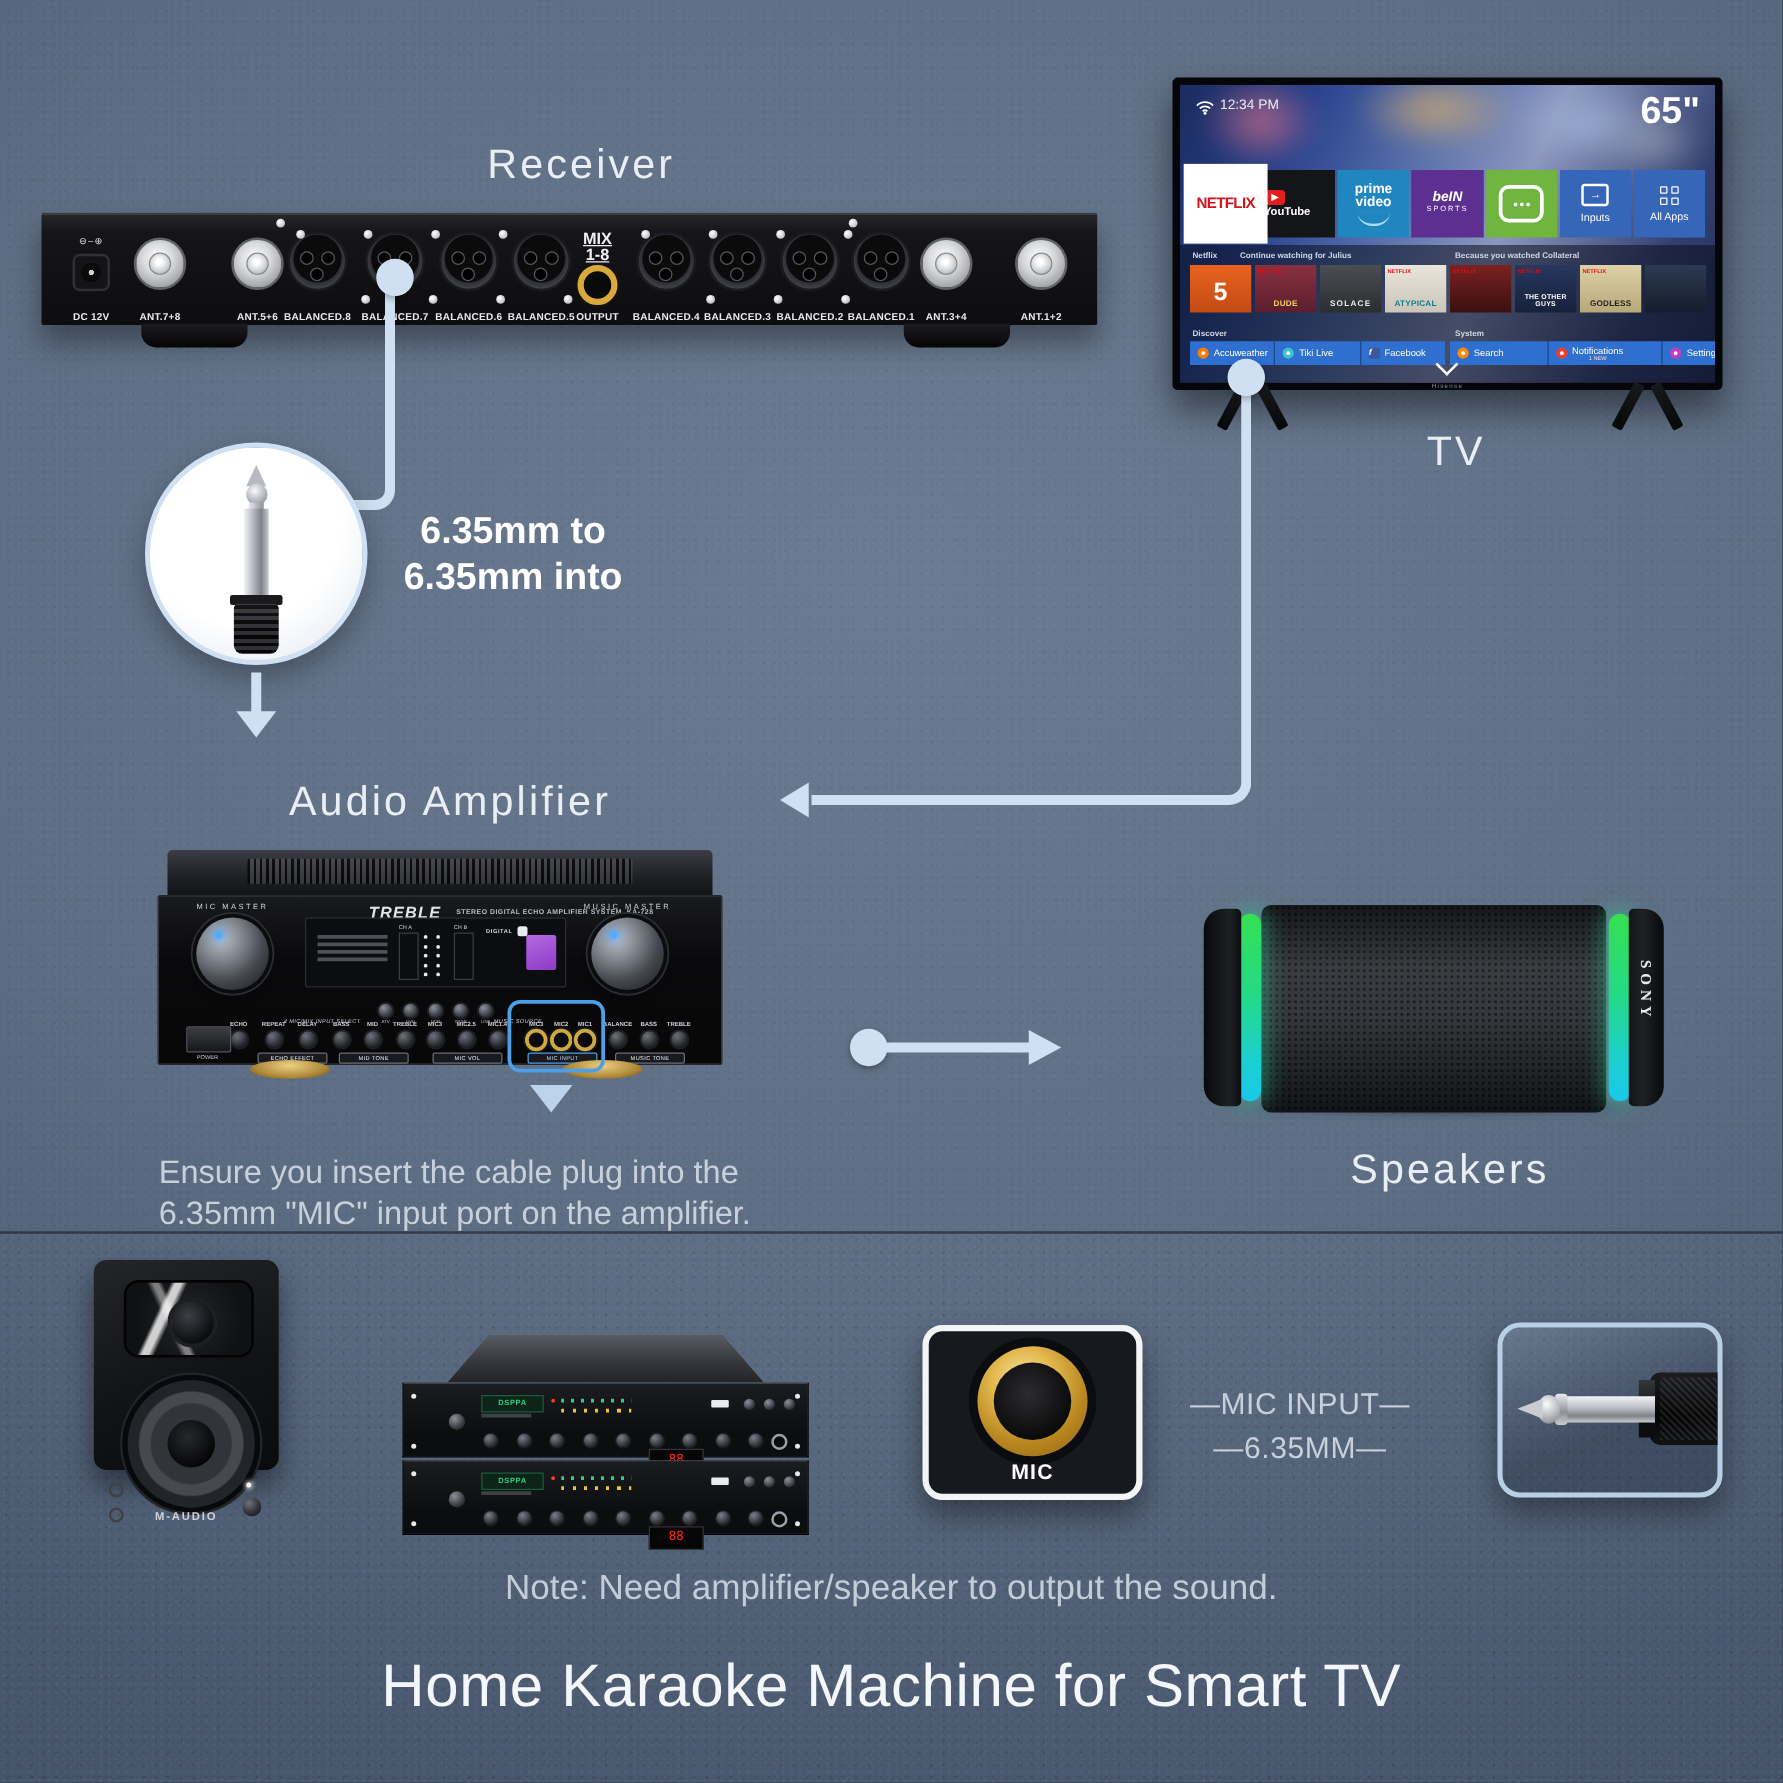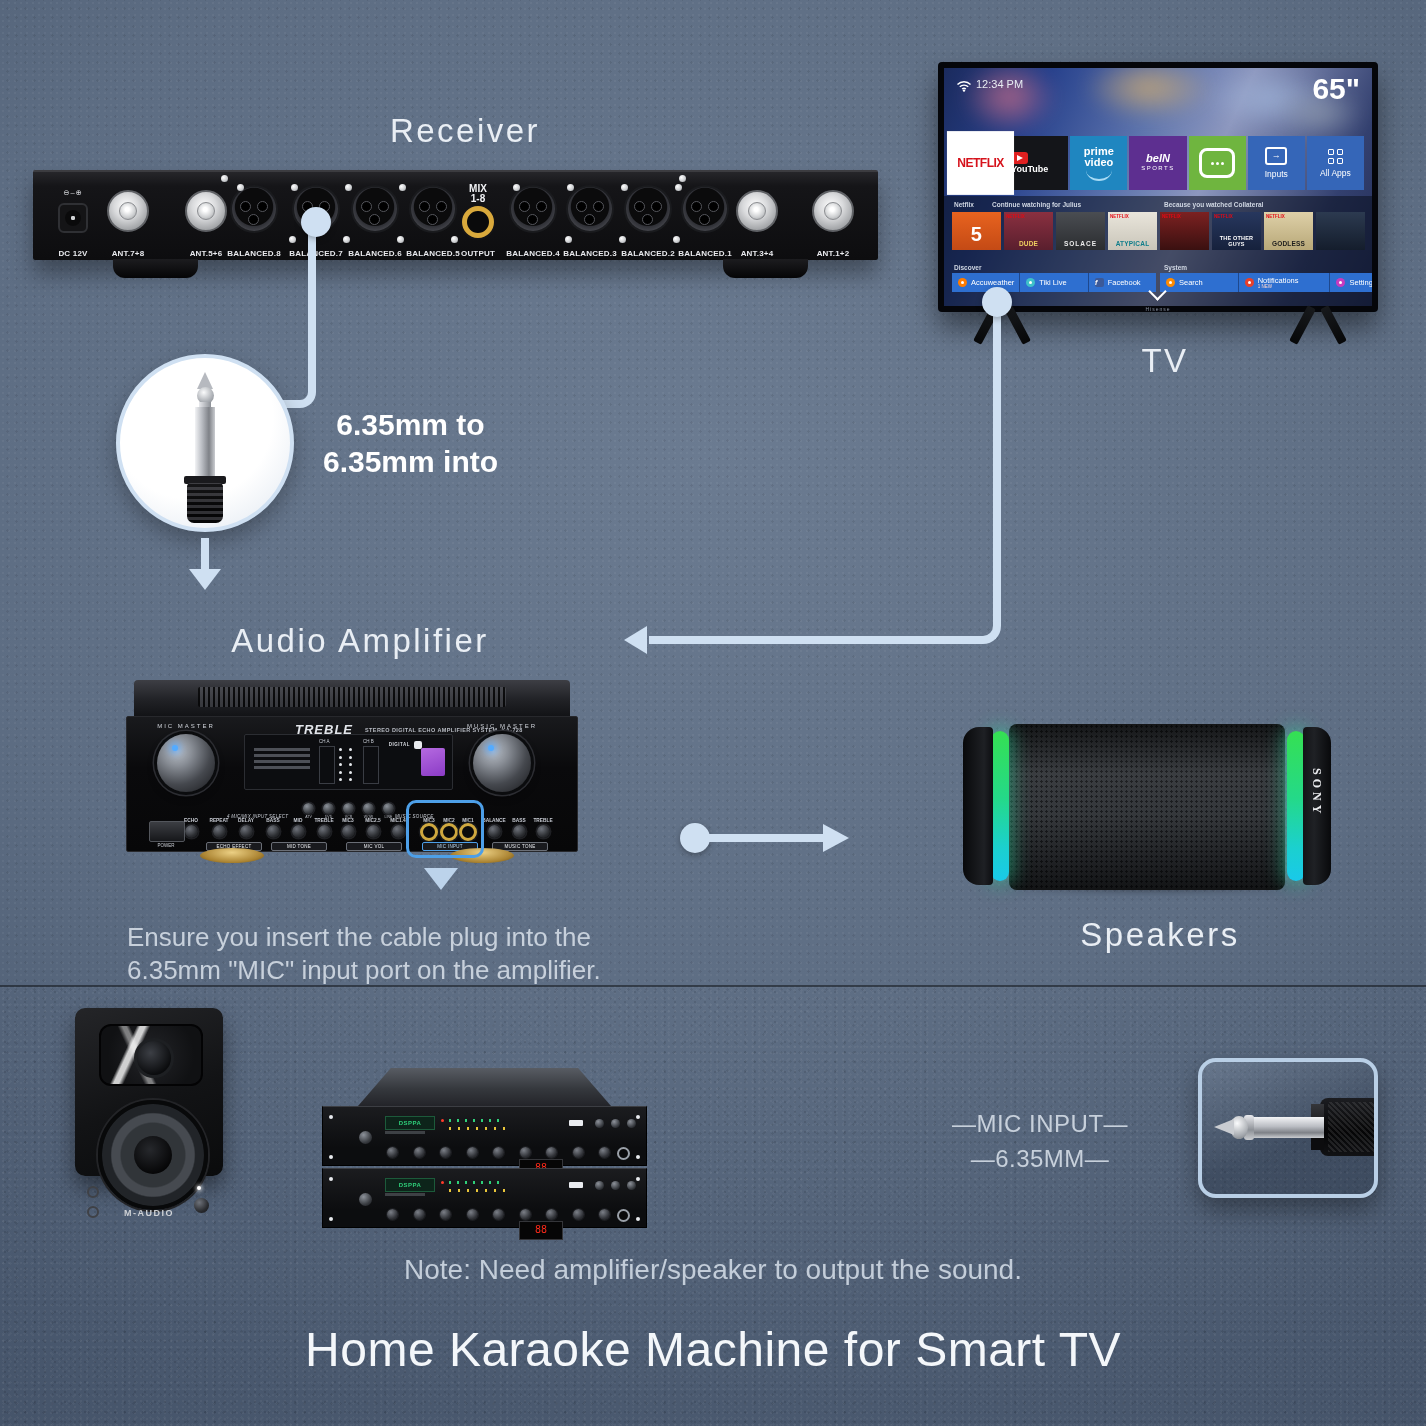--- a/index.html
+++ b/index.html
@@ -40,21 +40,21 @@
   .xlr i:nth-child(2){right:8px;top:14px;}
   .xlr i:nth-child(3){left:50%;margin-left:-6px;bottom:6px;}
   .bnc{width:38px;height:38px;border-radius:50%;margin:6px auto 0;position:relative;border:2px solid #606266;
     background:radial-gradient(circle at 45% 38%, #ffffff 0%, #d9dadc 38%, #a8aaad 70%, #7d7f83 100%);}
   .bnc::after{content:"";position:absolute;inset:10px;border-radius:50%;border:1px solid #8a8c90;
     background:radial-gradient(circle at 45% 40%,#fff 15%,#cdcfd1 60%,#939598 100%);}
   .dc{width:26px;height:26px;margin:6px auto 0;background:#141416;border:2px solid #2f3034;border-radius:6px;position:relative;}
   .dc::after{content:"";position:absolute;inset:5px;border-radius:50%;background:radial-gradient(#cfd1d4 0 18%,#0a0a0b 20%);}
   .polarity{display:block;font-size:7.5px;color:#d8dade;margin-top:4px;letter-spacing:1px;}
   .jack-out{width:22px;height:22px;border-radius:50%;margin:2px auto 0;background:#0a0a0b;border:5px solid #d9a93c;box-shadow:0 0 0 2px #131316;}
-  .mixlab{font-size:10px;font-weight:700;color:#f0f1f4;line-height:1;}
+  .mixlab{font-size:13px;font-weight:700;color:#f0f1f4;line-height:1;text-decoration:underline;}
   .screw{position:absolute;width:7px;height:7px;border-radius:50%;
     background:radial-gradient(circle at 35% 35%,#ffffff,#c9cbce 60%,#8f9194 100%);}
   .cable-dot{position:absolute;width:30px;height:30px;border-radius:50%;background:#cfe0f2;box-shadow:0 2px 6px rgba(0,0,0,.3);}
   .recv-line{position:absolute;left:281px;top:232px;width:35px;height:176px;box-sizing:border-box;
     border-right:8px solid #cfe0f2;border-bottom:8px solid #cfe0f2;border-bottom-right-radius:16px;}
   .tv-line{position:absolute;left:649px;top:300px;width:352px;height:344px;box-sizing:border-box;
     border-right:8px solid #cfe0f2;border-bottom:8px solid #cfe0f2;border-bottom-right-radius:18px;}
   .tri{position:absolute;width:0;height:0;}
   .vline{position:absolute;background:#cfe0f2;}
   
@@ -502,21 +502,21 @@
           </div>
         <div class="cell" style="flex:1;">
             <i class="mini" style="background:#3fc1c9;"></i>
             <span>Tiki Live</span>
           </div>
         <div class="cell" style="flex:1;border-right:none;">
             <i class="mini sq fb" style="background:#3b5998;"></i>
             <span>Facebook</span>
           </div>
       </div>
-      <div class="tv-bar" style="left:216px;right:0;">
+      <div class="tv-bar" style="left:216px;right:0;text-align:center;">
         <div class="cell" style="flex:1;">
             <i class="mini" style="background:#ff8a00;"></i>
             <span>Search</span>
           </div>
         <div class="cell" style="flex:1.2;">
             <i class="mini" style="background:#e8402a;"></i>
             <span><span>Notifications</span><span class="sub">1 NEW</span></span>
           </div>
         <div class="cell" style="flex:.45;border-right:none;">
             <i class="mini" style="background:#c73bbf;"></i>
@@ -753,20 +753,26 @@
           <i></i>
           <i></i>
           <i></i>
           <i></i>
           <i></i>
         </div>
       <span class="rack-jack"></span>
     </div>
   </div>
 
+  <div class="mic-card">
+    <div class="mic-ring">
+        <i></i>
+      </div>
+    <div class="mic-label">MIC</div>
+  </div>
 
   <div class="mic-input-text">
     <div>—MIC INPUT—</div>
     <div>—6.35MM—</div>
   </div>
 
   <div class="plug-card">
     <div class="pc-handle"></div>
     <div class="pc-collar"></div>
     <div class="pc-shaft"></div>

